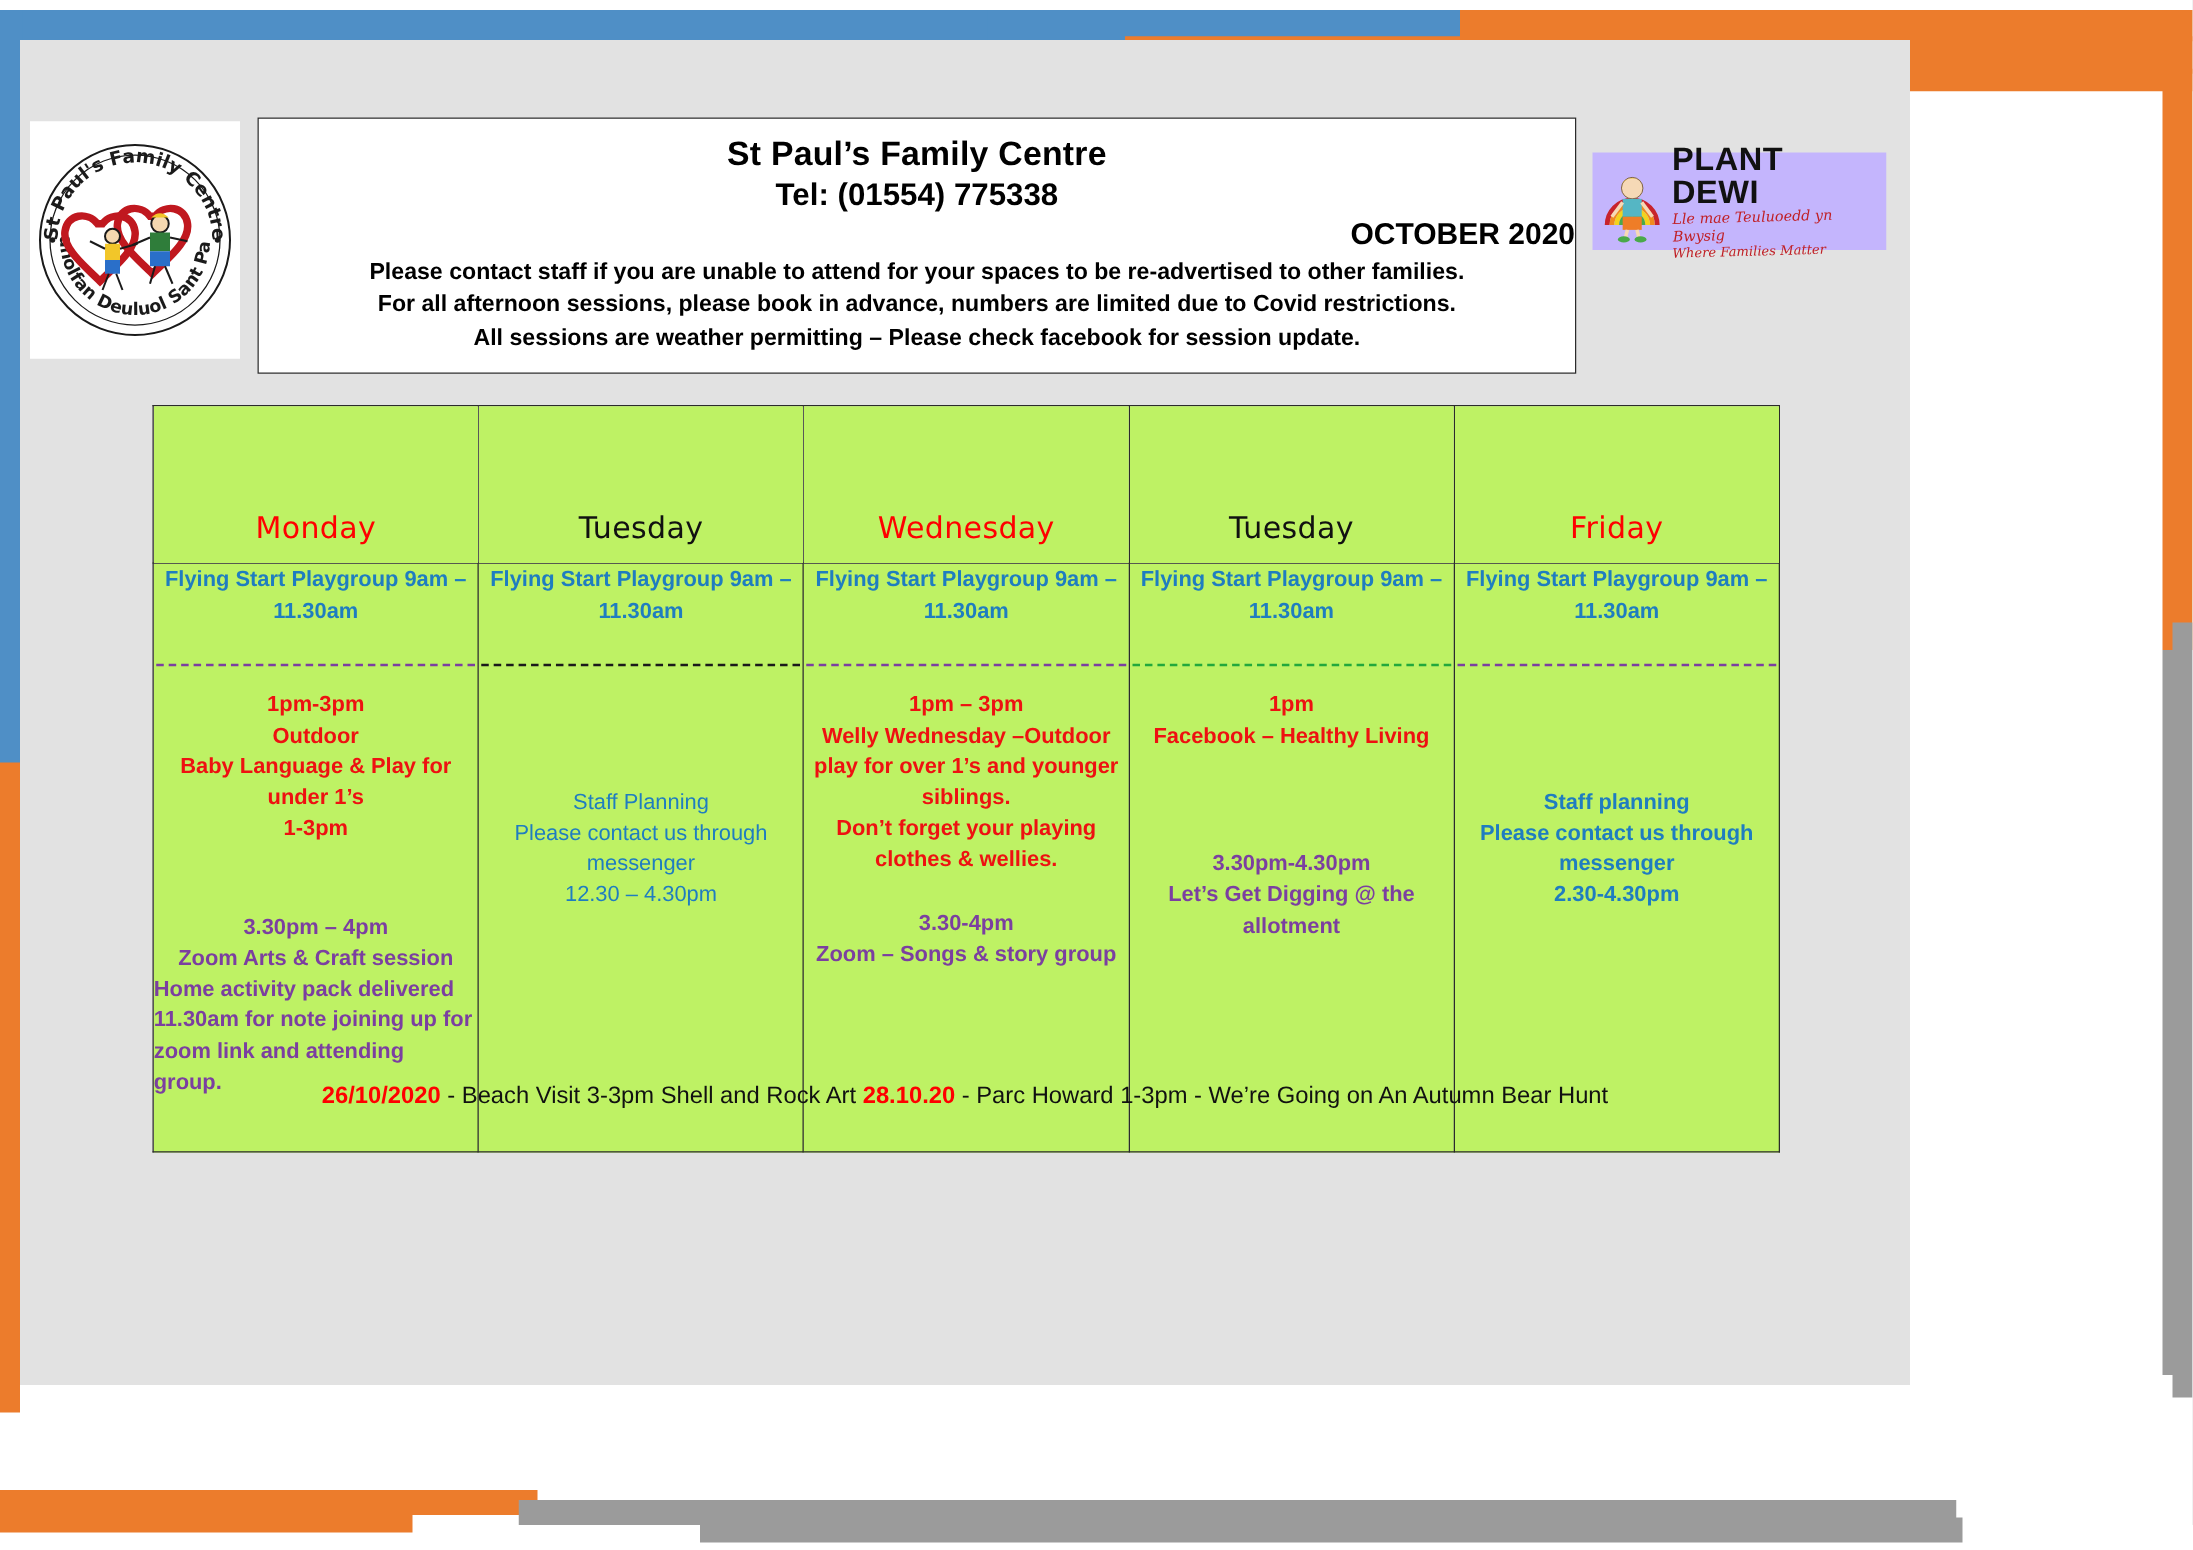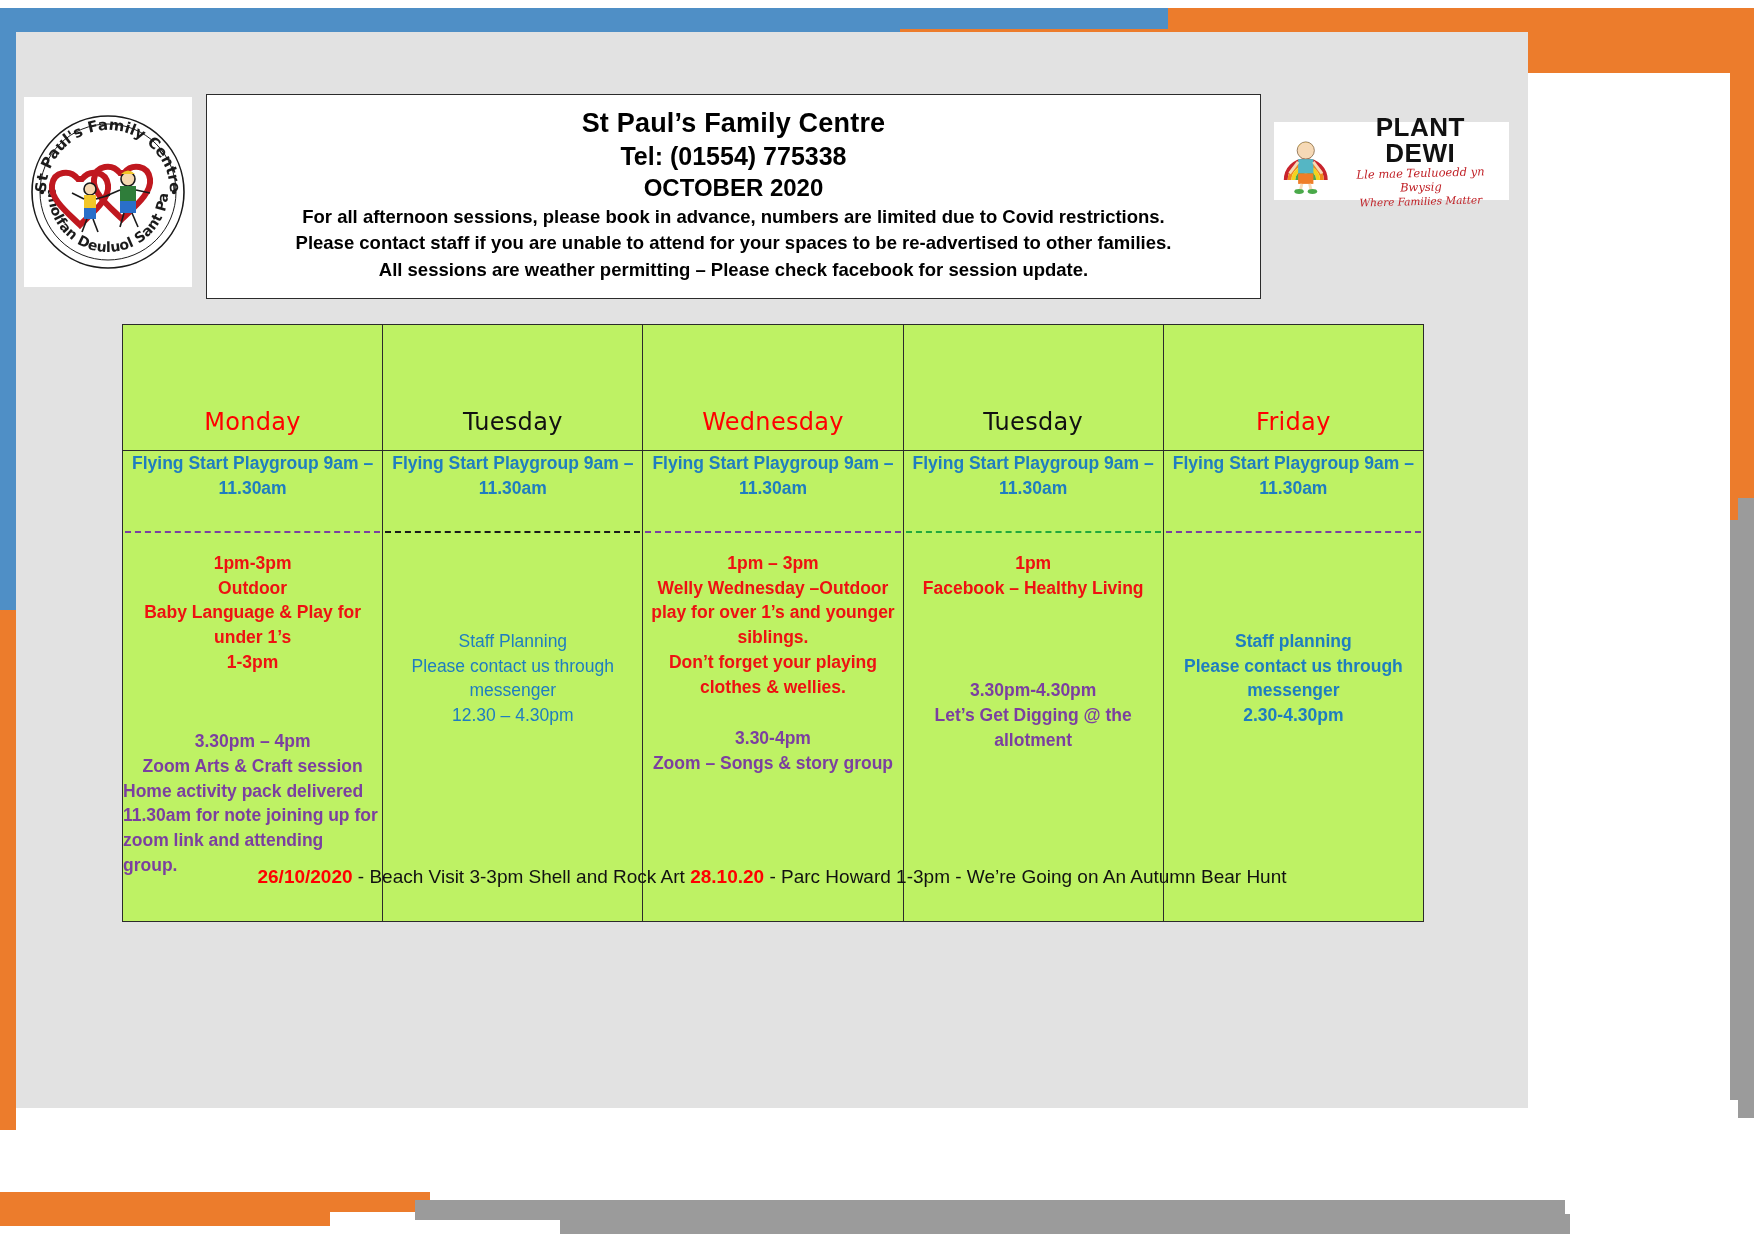--- a/index.html
+++ b/index.html
@@ -56,27 +56,27 @@
 
   #title-box{
     position:absolute;left:190px;top:62px;width:1055px;height:205px;
     background:#ffffff;border:1px solid #2b2b2b;
     box-sizing:border-box;text-align:center;
     padding-top:12px;
   }
   #title-box .t1{font-size:27px;font-weight:bold;color:#000;line-height:1.22;letter-spacing:.2px;}
   #title-box .t2{font-size:23px;color:#000;line-height:1.3;}
   #title-box .t3{font-size:25px;font-weight:bold;color:#000;line-height:1.3;}
-  #title-box .t4{font-size:24px;font-weight:bold;color:#000;line-height:1.32;}
+  #title-box .t4{font-size:24px;font-weight:bold;color:#000;line-height:1.32;text-align:right;}
   #title-box .t5{font-size:18.5px;font-weight:bold;color:#000;line-height:1.42;}
 
   #partner-logo-box{
     position:absolute;left:1258px;top:90px;width:235px;height:78px;
-    background:#ffffff;display:flex;align-items:center;
-    padding:4px 6px;box-sizing:border-box;text-align:center;
+    background:#c4b5fd;display:flex;align-items:center;
+    padding:4px 6px;box-sizing:border-box;
   }
   .pd-text{margin-left:6px;}
   .pd-name{font-size:26px;font-weight:bold;color:#111;letter-spacing:.5px;line-height:1;}
   .pd-tag1{font-size:11.5px;color:#c02026;font-style:italic;line-height:1.25;
            font-family:"DejaVu Serif",serif;transform:rotate(-1.5deg);}
   .pd-tag2{font-size:10.5px;color:#c02026;font-style:italic;line-height:1.25;
            font-family:"DejaVu Serif",serif;transform:rotate(-1.5deg);}
 
   
   #timetable{
@@ -188,22 +188,22 @@
           <line x1="96" y1="112" x2="92" y2="126"></line>
           <line x1="104" y1="112" x2="110" y2="126"></line>
         </g>
       </svg>
     </div>
 
     <div id="title-box">
       <div class="t1">St Paul’s Family Centre</div>
       <div class="t3">Tel: (01554) 775338</div>
       <div class="t4">OCTOBER 2020</div>
+      <div class="t5">Please contact staff if you are unable to attend for your spaces to be re-advertised to other families.</div>
       <div class="t5">For all afternoon sessions, please book in advance, numbers are limited due to Covid restrictions.</div>
-      <div class="t5">Please contact staff if you are unable to attend for your spaces to be re-advertised to other families.</div>
       <div class="t5">All sessions are weather permitting – Please check facebook for session update.</div>
     </div>
 
     <div id="partner-logo-box">
       <svg width="54" height="68" viewBox="0 0 54 68">
         <path d="M6,54 A21,21 0 0,1 48,54" fill="none" stroke="#c8232c" stroke-width="4"></path>
         <path d="M10,54 A17,17 0 0,1 44,54" fill="none" stroke="#f08a1e" stroke-width="4"></path>
         <path d="M14,54 A13,13 0 0,1 40,54" fill="none" stroke="#f4d31c" stroke-width="4"></path>
         <path d="M18,54 A9,9 0 0,1 36,54" fill="none" stroke="#4aa94a" stroke-width="4"></path>
         <ellipse cx="27" cy="23" rx="9" ry="9" fill="#f6d9b6" stroke="#7a5c3a" stroke-width="0.8"></ellipse>

